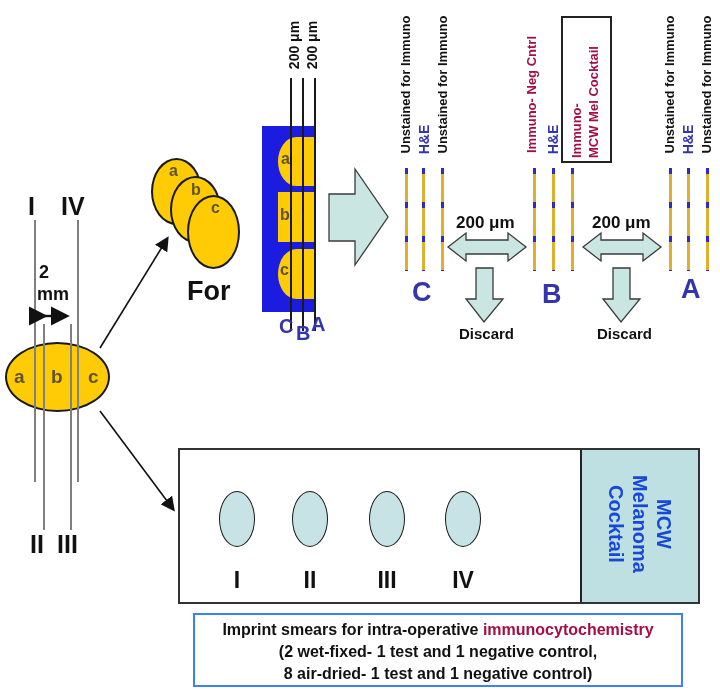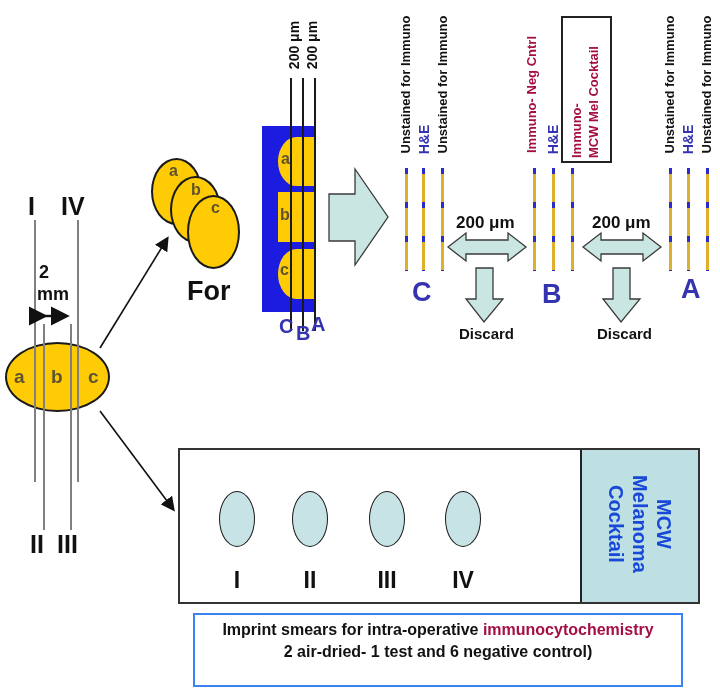--- a/index.html
+++ b/index.html
@@ -150,16 +150,17 @@
   <div class="lbl" style="left:217px;top:567px;width:40px;text-align:center;font-size:23px;">I</div>
   <div class="lbl" style="left:290px;top:567px;width:40px;text-align:center;font-size:23px;">II</div>
   <div class="lbl" style="left:367px;top:567px;width:40px;text-align:center;font-size:23px;">III</div>
   <div class="lbl" style="left:443px;top:567px;width:40px;text-align:center;font-size:23px;">IV</div>
 
   <div class="abs" style="left:193px;top:613px;width:490px;height:74px;border:2px solid #3b82f6;box-sizing:border-box;
               background:#fff;text-align:center;font-size:16px;line-height:22px;padding-top:4px;">
     <div>
       <span>Imprint smears for intra-operative </span><span class="crimson">immunocytochemistry</span>
     </div>
-    <div>2 air-dried- 1 test and 6 negative control)</div>
+    <div>(2 wet-fixed- 1 test and 1 negative control,</div>
+    <div>8 air-dried- 1 test and 1 negative control)</div>
   </div>
 
 </div>
 
 </body></html>

